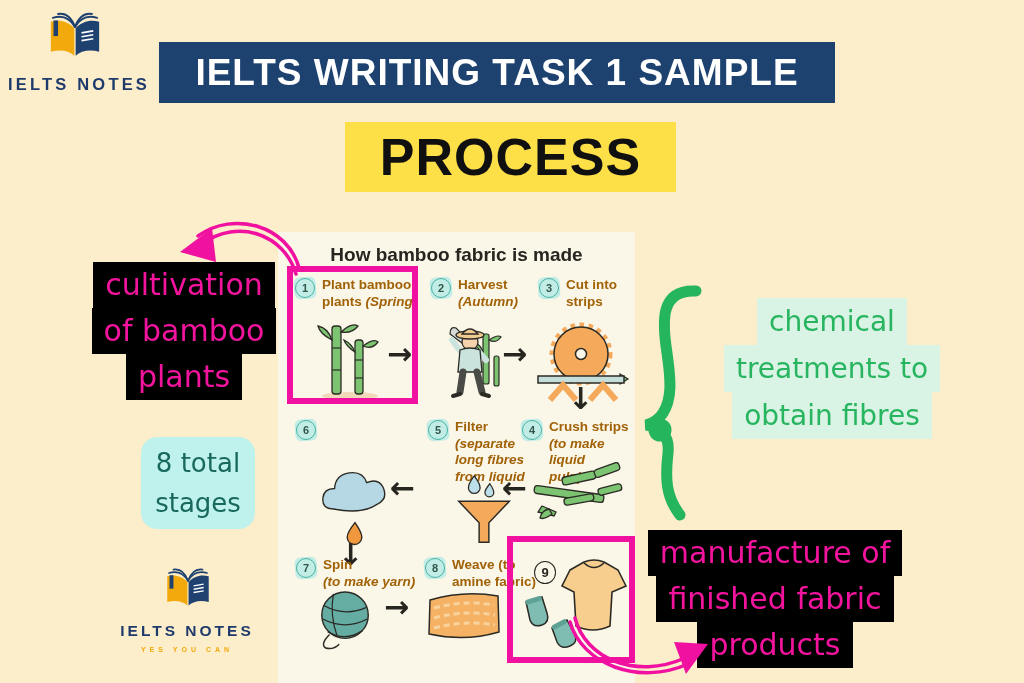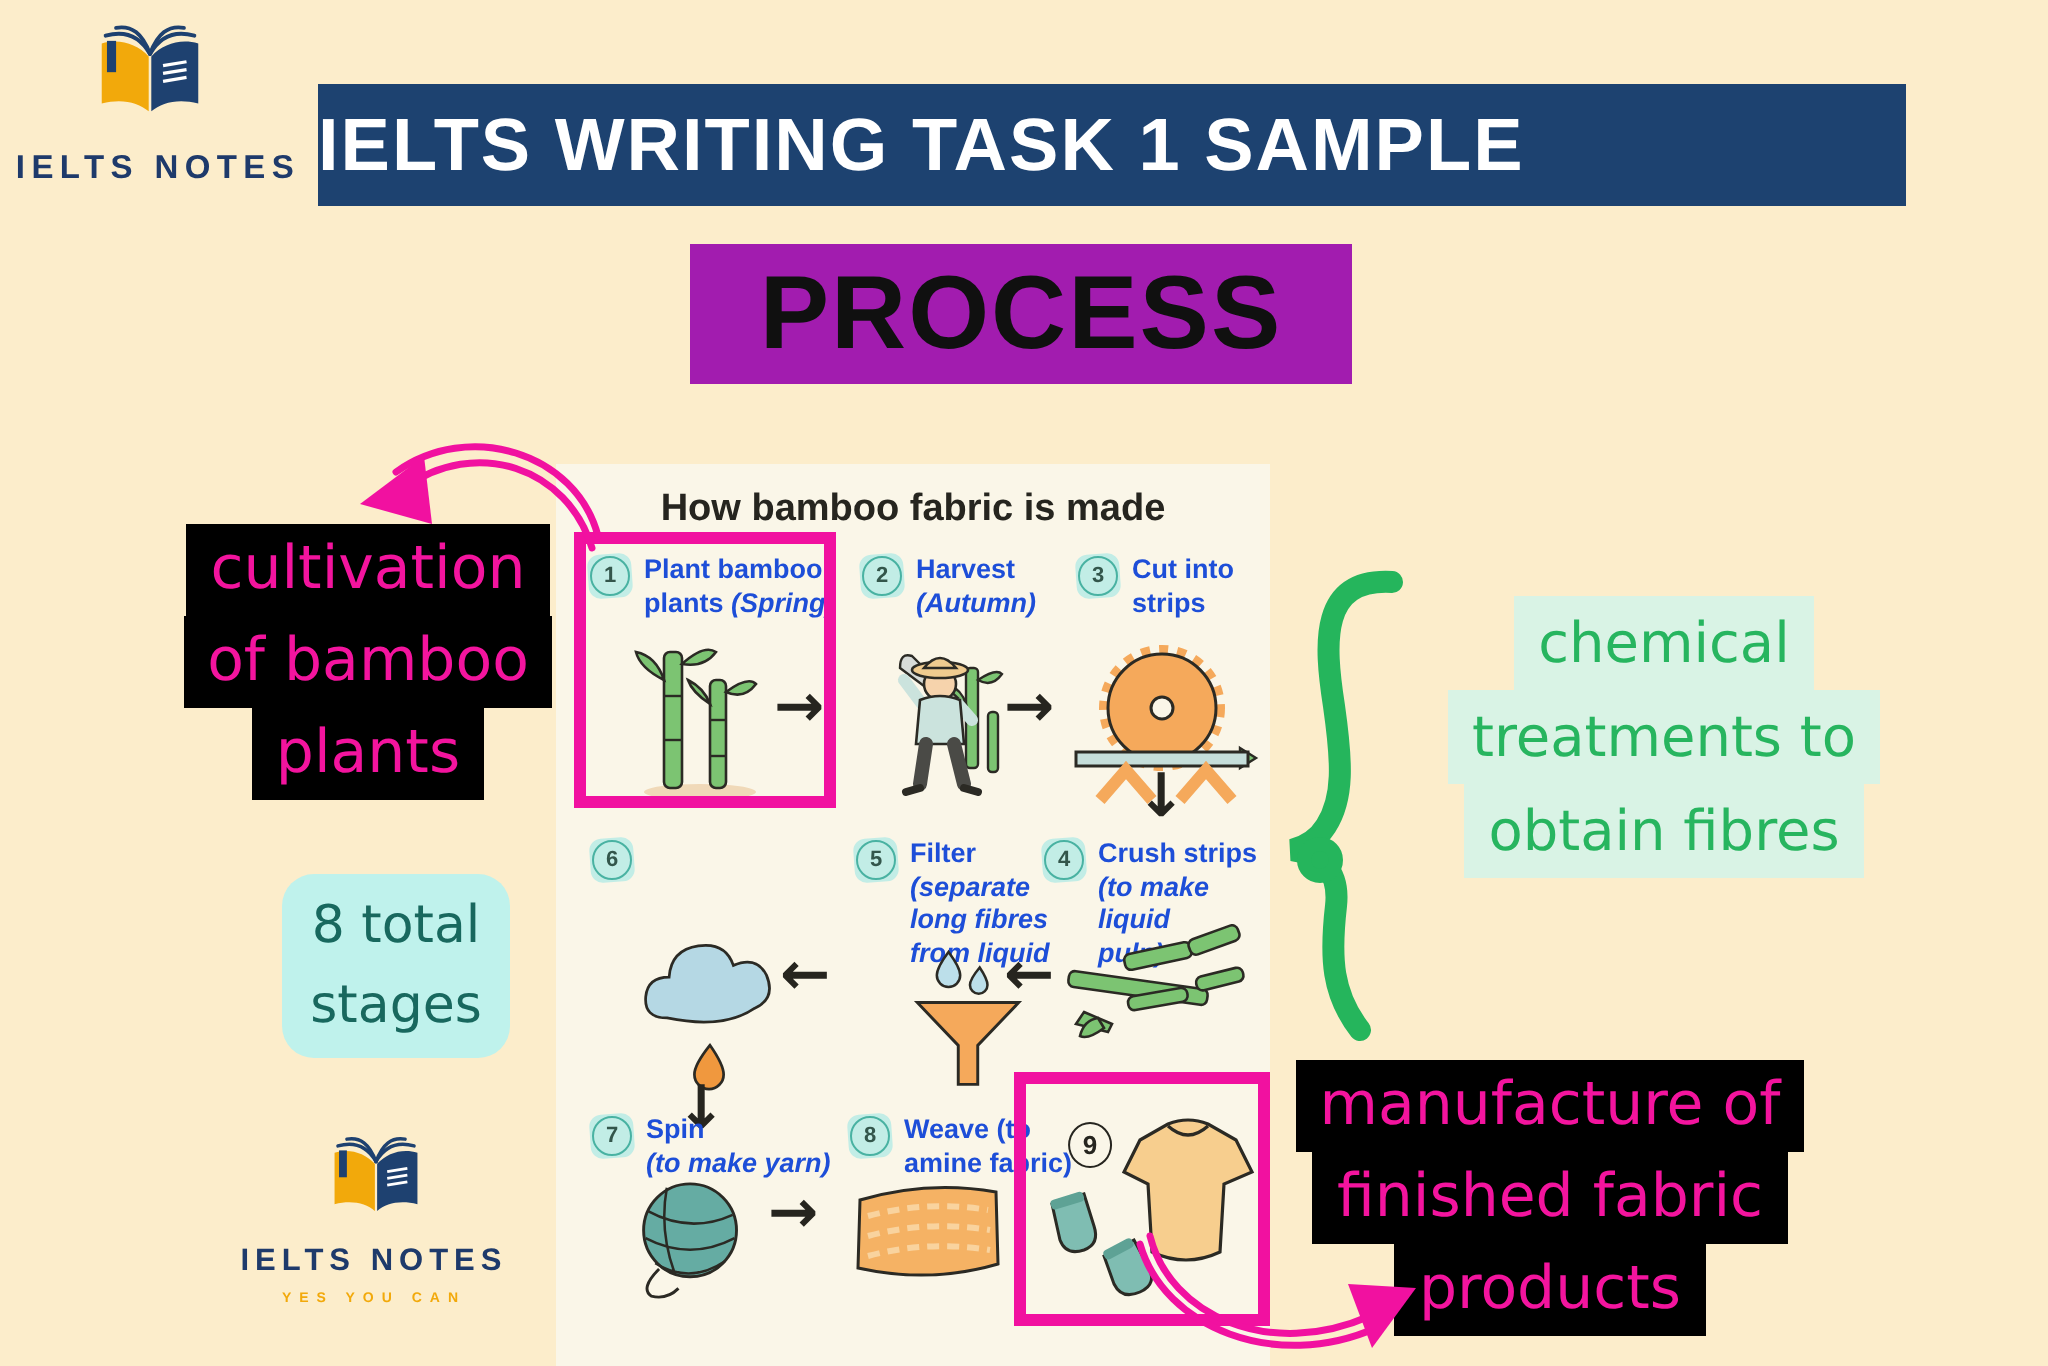--- a/index.html
+++ b/index.html
@@ -1,32 +1,32 @@
 <!DOCTYPE html>
 <html><head>
 <meta charset="utf-8">
 <style>
   html,body{margin:0;padding:0;}
   #stage-root{position:relative;width:1024px;height:683px;background:#FCEDCB;overflow:hidden;font-family:"Liberation Sans",sans-serif;}
   .abs{position:absolute;}
   
   .brand-name{font:700 16.5px "Liberation Sans",sans-serif;color:#1E3A6B;letter-spacing:3.2px;text-align:center;}
-  .banner{left:159px;top:42px;width:794px;height:61px;background:#1D4270;display:flex;align-items:center;}
+  .banner{left:159px;top:42px;width:676px;height:61px;background:#1D4270;display:flex;align-items:center;justify-content:center;}
   .banner span{font:800 37px "Liberation Sans",sans-serif;color:#FFFFFF;letter-spacing:1px;}
-  .category{left:345px;top:122px;width:331px;height:70px;background:#a21caf;display:flex;align-items:center;justify-content:center;}
+  .category{left:345px;top:122px;width:331px;height:70px;background:#fde047;display:flex;align-items:center;justify-content:center;}
   .category span{font:800 52px "Liberation Sans",sans-serif;color:#101010;letter-spacing:1px;}
   
   .panel{left:278px;top:232px;width:357px;height:484px;background:#FAF6E8;z-index:1;}
   .panel-title{position:absolute;left:0;top:12px;width:100%;text-align:center;font:800 19px "Liberation Sans",sans-serif;color:#26251F;}
   .stage{position:absolute;display:flex;gap:6px;align-items:flex-start;}
   .badge{width:22px;height:22px;background:#C2EDE6;border-radius:6px;display:flex;align-items:center;justify-content:center;flex:none;transform:rotate(-4deg);}
   .badge-num{width:18px;height:18px;border:1.6px solid #49B2A2;border-radius:50%;display:flex;align-items:center;justify-content:center;font:700 11px "Liberation Sans",sans-serif;color:#33564B;transform:rotate(4deg);}
   .badge.plain{background:transparent;}
   .badge.plain .badge-num{width:21px;height:21px;border:1.8px solid #26251F;color:#26251F;font-size:13px;}
-  .stage-label{font:700 13.5px/16.5px "Liberation Sans",sans-serif;color:#1d4ed8;}
+  .stage-label{font:700 13.5px/16.5px "Liberation Sans",sans-serif;color:#a16207;}
   .stage-label em{}
   .flow{position:absolute;font:700 30px "DejaVu Sans",sans-serif;color:#26251F;line-height:30px;}
   .icon-box{position:absolute;}
   
   .hl-box{position:absolute;border:6px solid #F111A0;z-index:3;}
   
   .anno{position:absolute;text-align:center;z-index:2;}
   .anno .line span{display:inline-block;padding:0 12px;}
   .anno.pink .line span{background:#000000;color:#F3149E;font:400 30px/46px "DejaVu Sans",sans-serif;}
   .anno.green .line span{background:#D9F3E5;color:#27B55F;font:400 28px/47px "DejaVu Sans",sans-serif;}

